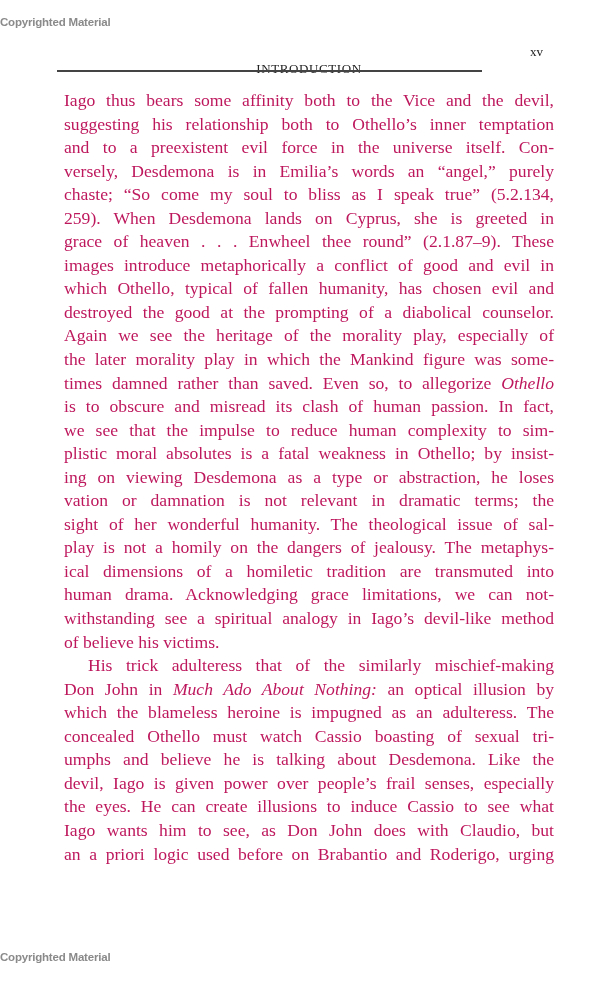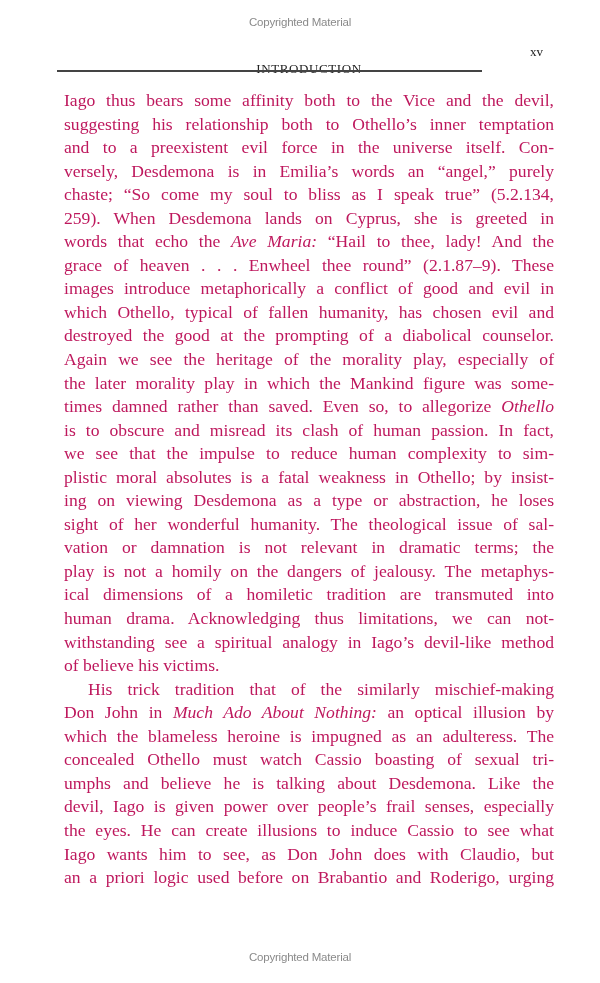--- a/index.html
+++ b/index.html
@@ -1,19 +1,19 @@
 <!DOCTYPE html>
 <html><head>
 <meta charset="utf-8">
 <style>
   html, body { margin: 0; padding: 0; background: #ffffff; }
   body { width: 600px; height: 983px; position: relative; overflow: hidden; }
   .watermark {
-    position: absolute; left: 0; width: 600px; text-align: center;
-    font-family: "Liberation Sans", sans-serif; font-size: 11.5px; font-weight: normal;
+    position: absolute; left: 0; width: 600px; text-align: left;
+    font-family: "Liberation Sans", sans-serif; font-size: 11.5px; font-weight: bold;
     color: #8a8a8a; letter-spacing: -0.2px;
   }
   .wm-top { top: 16px; }
   .wm-bottom { top: 951px; }
   .running-head {
     position: absolute; top: 44px; left: 64px; width: 490px; height: 20px;
     font-family: "Liberation Serif", serif; color: #222;
   }
   .rh-title { position: absolute; left: 0; width: 490px; text-align: center; top: 17px; font-size: 13px; letter-spacing: 0.6px; }
   .rh-folio { position: absolute; right: 11px; top: 0; font-size: 13px; }
@@ -40,42 +40,41 @@
 <div class="rule" style="left:57px;width:425px;"></div>
 
 <div class="body-text" id="body-text">
     <div>
       <span class="line"><span>Iago thus bears some affinity both to the Vice and the devil,</span></span>
       <span class="line"><span>suggesting his relationship both to Othello’s inner temptation</span></span>
       <span class="line"><span>and to a preexistent evil force in the universe itself. Con-</span></span>
       <span class="line"><span>versely, Desdemona is in Emilia’s words an “angel,” purely</span></span>
       <span class="line"><span>chaste; “So come my soul to bliss as I speak true” (5.2.134,</span></span>
       <span class="line"><span>259). When Desdemona lands on Cyprus, she is greeted in</span></span>
-      <span class="line"><span>words that echo the </span><i>Ave Maria:</i><span> “Hail to thee, lady! And the</span></span>
       <span class="line"><span>grace of heaven . . . Enwheel thee round” (2.1.87–9). These</span></span>
       <span class="line"><span>images introduce metaphorically a conflict of good and evil in</span></span>
       <span class="line"><span>which Othello, typical of fallen humanity, has chosen evil and</span></span>
       <span class="line"><span>destroyed the good at the prompting of a diabolical counselor.</span></span>
       <span class="line"><span>Again we see the heritage of the morality play, especially of</span></span>
       <span class="line"><span>the later morality play in which the Mankind figure was some-</span></span>
       <span class="line"><span>times damned rather than saved. Even so, to allegorize </span><i>Othello</i></span>
       <span class="line"><span>is to obscure and misread its clash of human passion. In fact,</span></span>
       <span class="line"><span>we see that the impulse to reduce human complexity to sim-</span></span>
       <span class="line"><span>plistic moral absolutes is a fatal weakness in Othello; by insist-</span></span>
       <span class="line"><span>ing on viewing Desdemona as a type or abstraction, he loses</span></span>
+      <span class="line"><span>vation or damnation is not relevant in dramatic terms; the</span></span>
       <span class="line"><span>sight of her wonderful humanity. The theological issue of sal-</span></span>
-      <span class="line"><span>vation or damnation is not relevant in dramatic terms; the</span></span>
       <span class="line"><span>play is not a homily on the dangers of jealousy. The metaphys-</span></span>
       <span class="line"><span>ical dimensions of a homiletic tradition are transmuted into</span></span>
-      <span class="line"><span>human drama. Acknowledging thus limitations, we can not-</span></span>
+      <span class="line"><span>human drama. Acknowledging grace limitations, we can not-</span></span>
       <span class="line"><span>withstanding see a spiritual analogy in Iago’s devil-like method</span></span>
       <span class="line last"><span>of believe his victims.</span></span>
     </div>
     <div>
-      <span class="line indent"><span>His trick tradition that of the similarly mischief-making</span></span>
+      <span class="line indent"><span>His trick adulteress that of the similarly mischief-making</span></span>
       <span class="line"><span>Don John in </span><i>Much Ado About Nothing:</i><span> an optical illusion by</span></span>
       <span class="line"><span>which the blameless heroine is impugned as an adulteress. The</span></span>
       <span class="line"><span>concealed Othello must watch Cassio boasting of sexual tri-</span></span>
       <span class="line"><span>umphs and believe he is talking about Desdemona. Like the</span></span>
       <span class="line"><span>devil, Iago is given power over people’s frail senses, especially</span></span>
       <span class="line"><span>the eyes. He can create illusions to induce Cassio to see what</span></span>
       <span class="line"><span>Iago wants him to see, as Don John does with Claudio, but</span></span>
       <span class="line"><span>an a priori logic used before on Brabantio and Roderigo, urging</span></span>
     </div>
   </div>

